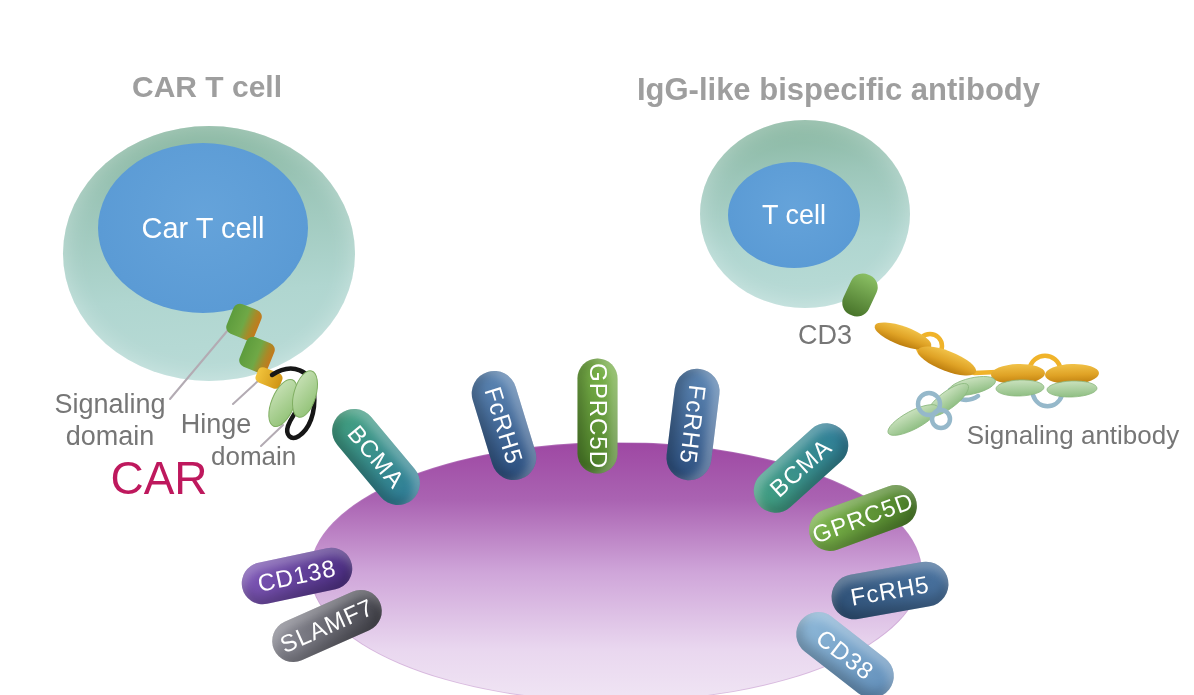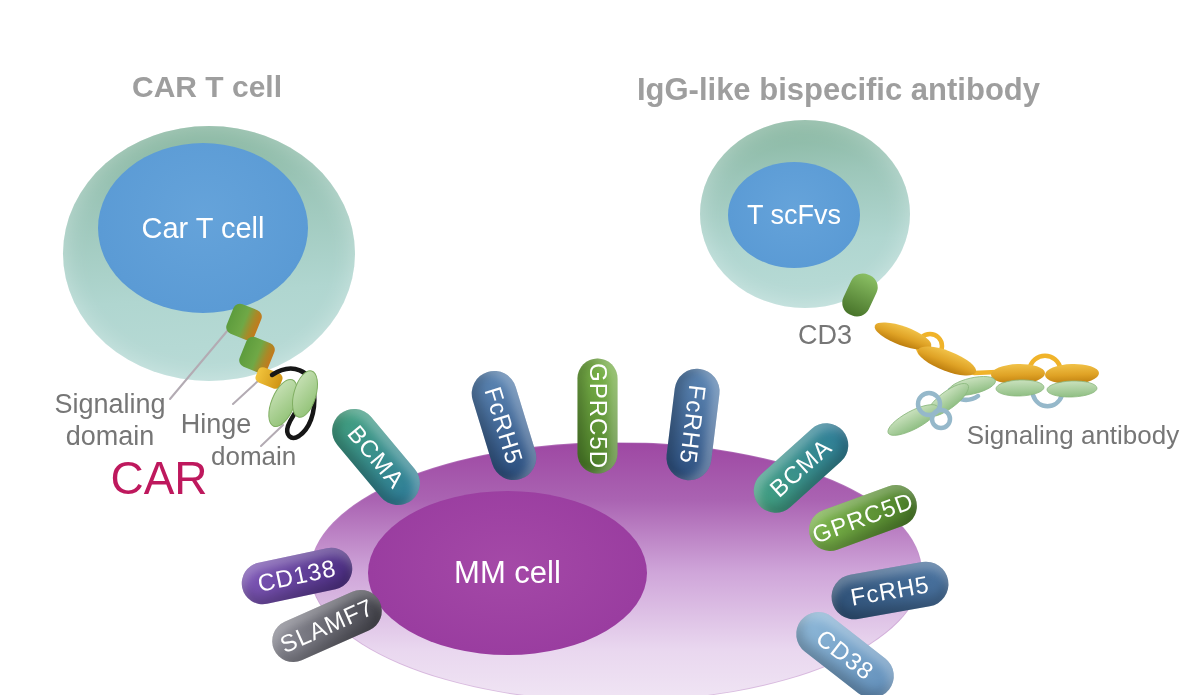--- a/index.html
+++ b/index.html
@@ -75,27 +75,24 @@
   <div class="abs title t-left z6">CAR T cell</div>
   <div class="abs title t-right z6">IgG-like bispecific antibody</div>
 
   <div class="abs ellipse teal-cell carT-outer z1"></div>
   <div class="abs ellipse blue-cell carT-inner z2">
     <span>Car T cell</span>
   </div>
 
   <div class="abs ellipse teal-cell tcell-outer z1"></div>
   <div class="abs ellipse blue-cell tcell-inner z2">
-    <span>T scFvs</span>
+    <span>T cell</span>
   </div>
 
   <div class="abs ellipse mm-outer z1"></div>
-  <div class="abs ellipse mm-inner z2">
-    <span>MM cell</span>
-  </div>
 
   <div class="abs pill p-bcma-l z3">
       <span>BCMA</span>
     </div>
   <div class="abs pill p-fcrh5-a z3">
       <span>FcRH5</span>
     </div>
   <div class="abs pill p-gprc5d-a z3">
       <span>GPRC5D</span>
     </div>

